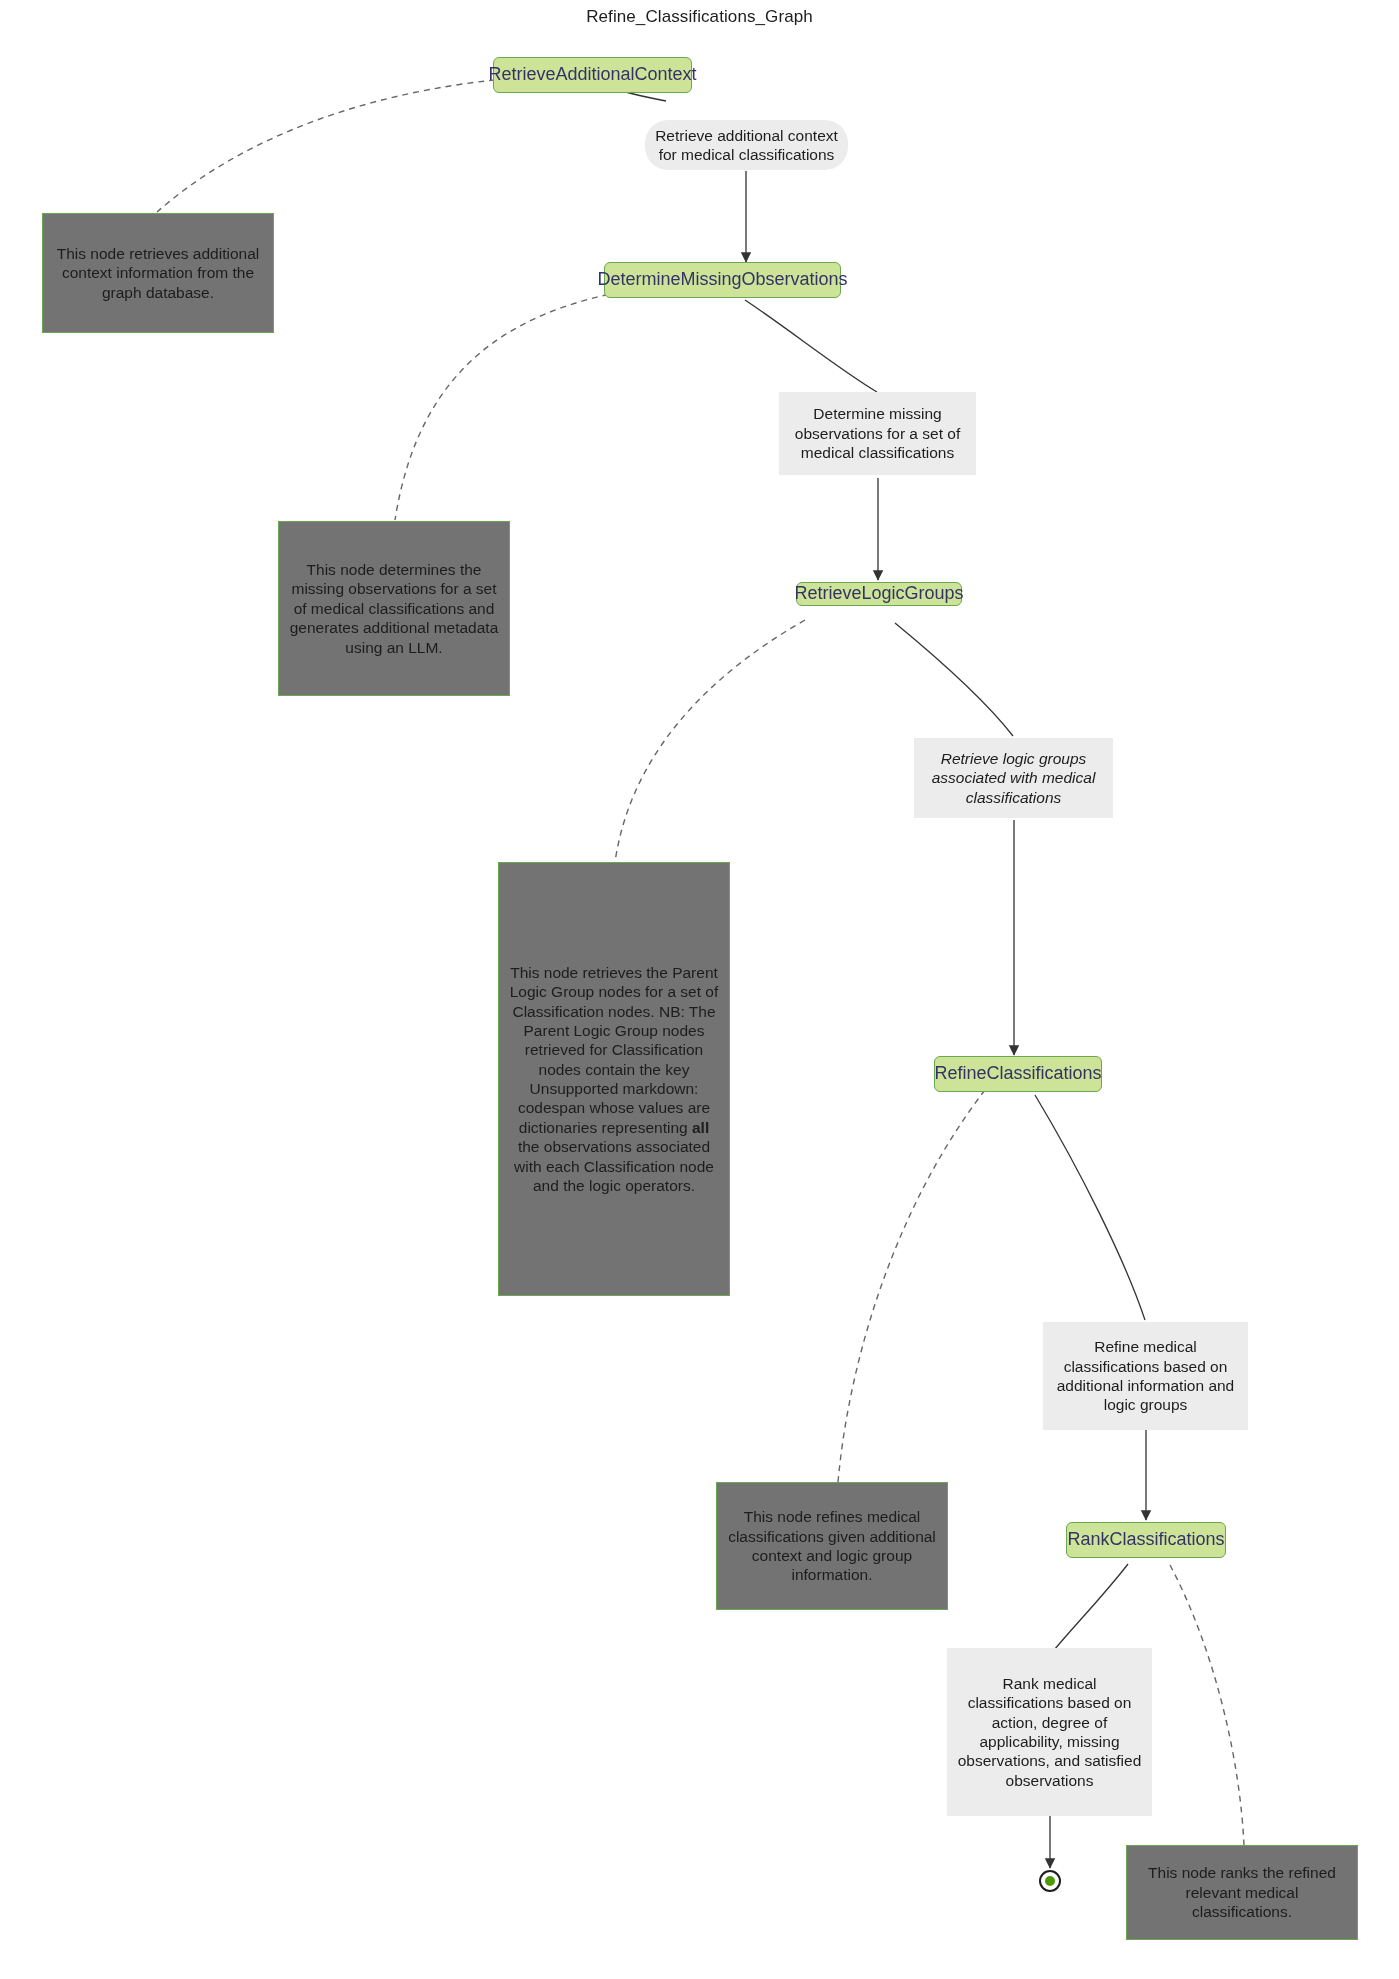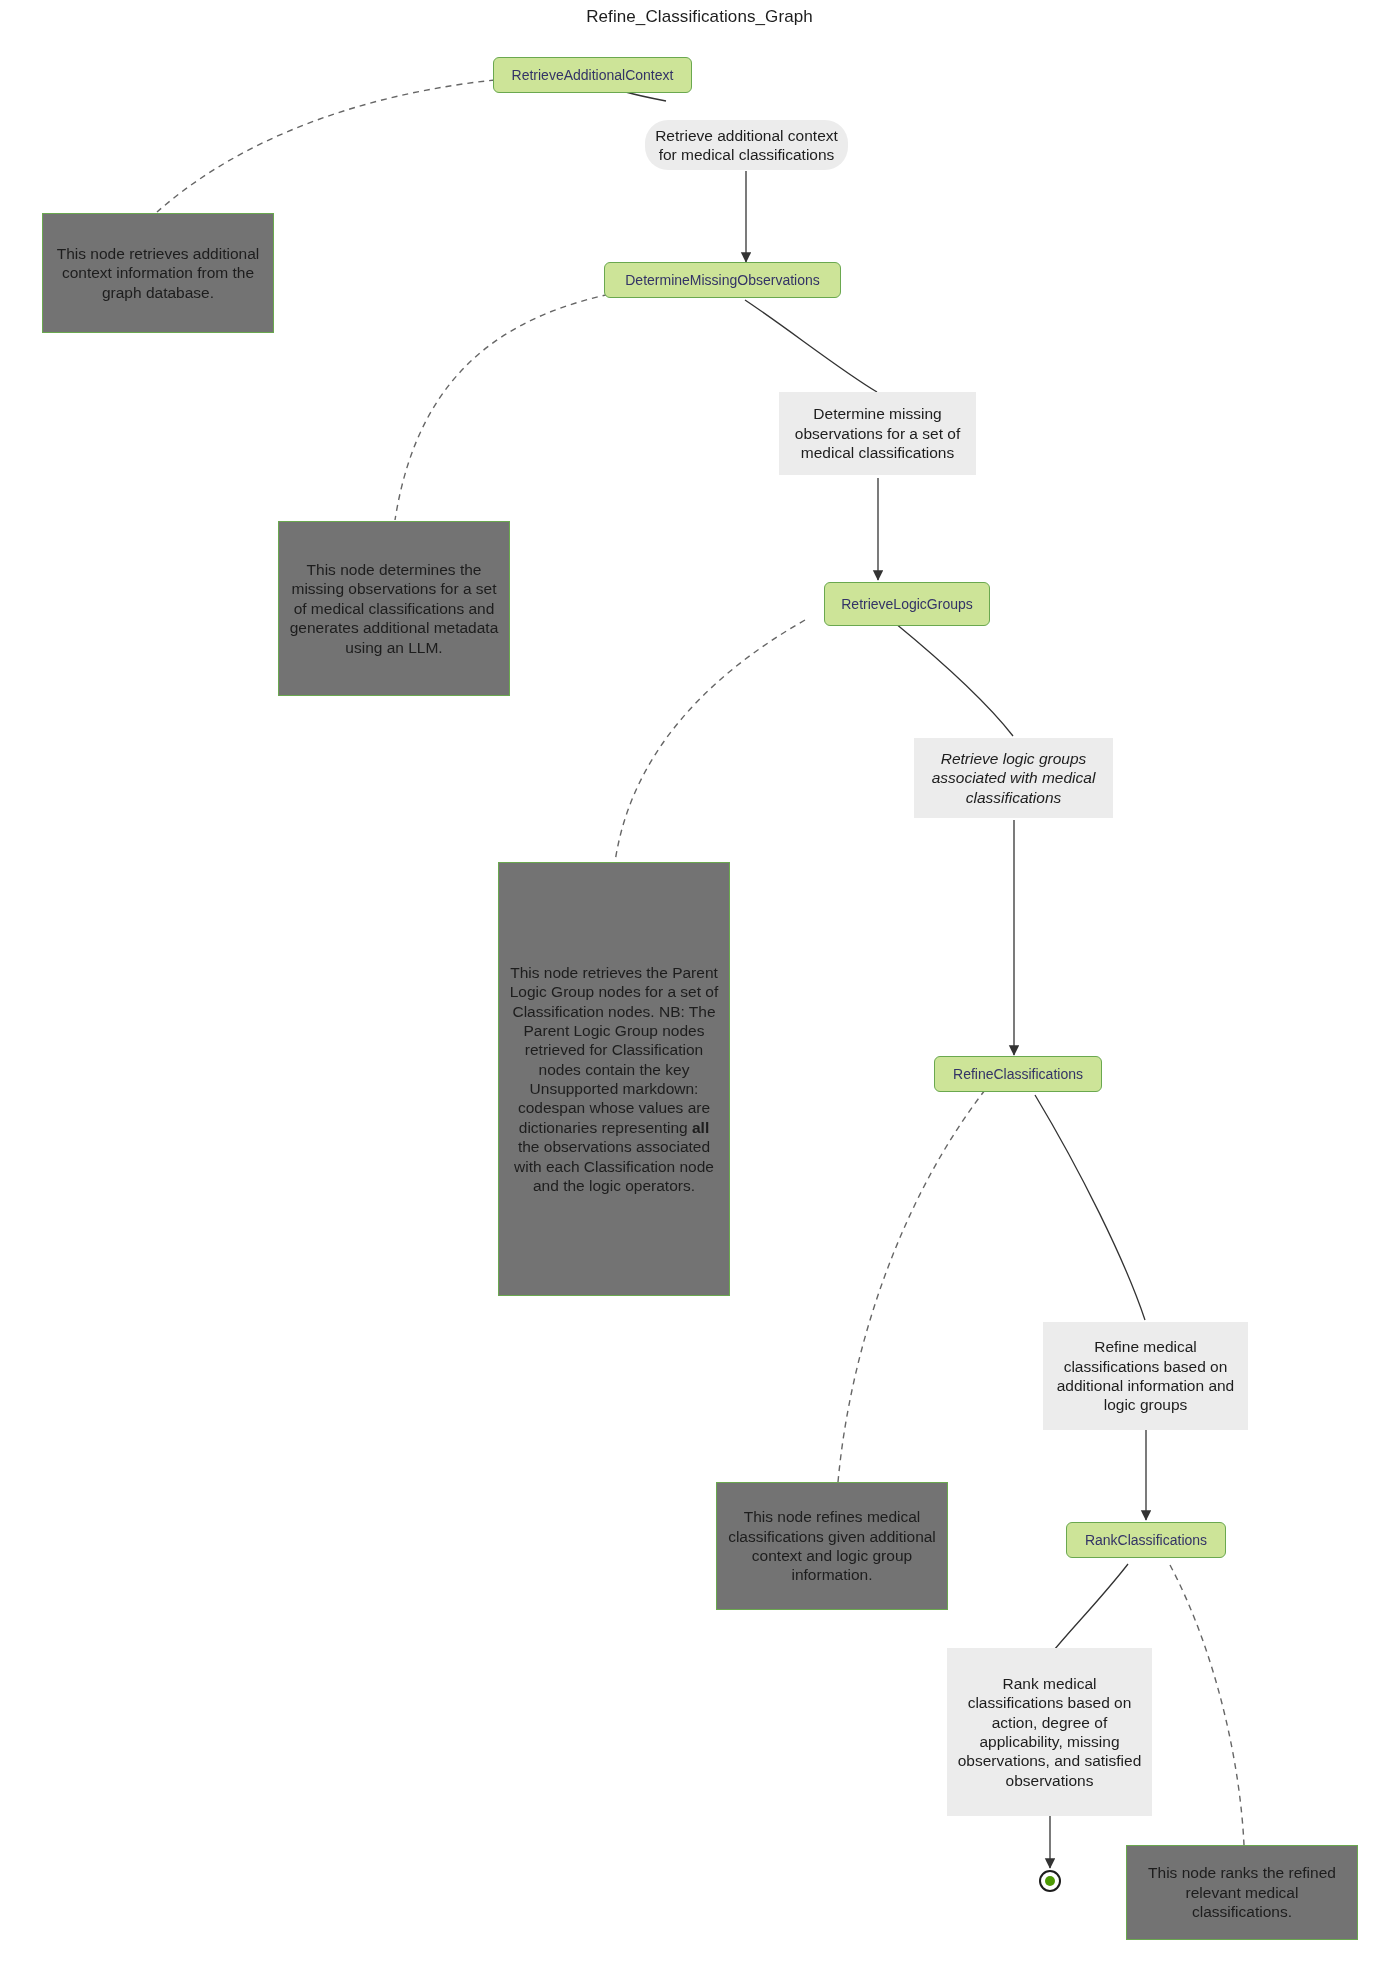--- a/index.html
+++ b/index.html
@@ -42,21 +42,21 @@
     letter-spacing: 0.1px;
   }
 
   
   .node {
     position: absolute;
     background: #cde498;
     border: 1.2px solid #6aa84f;
     border-radius: 6px;
     color: #333366;
-    font-size: 14px;
+    font-size: 18px;
     display: flex;
     align-items: center;
     justify-content: center;
     padding: 0 13px;
     white-space: nowrap;
     line-height: 1.2;
   }
 
   
   .edge-label {
@@ -140,21 +140,21 @@
     <path d="M 630,290 C 520,310 420,360 395,520" fill="none" stroke="#666666" stroke-width="1.4" stroke-dasharray="6,5"></path>
     <path d="M 805,620 C 700,680 630,760 615,862" fill="none" stroke="#666666" stroke-width="1.4" stroke-dasharray="6,5"></path>
     <path d="M 985,1090 C 900,1200 850,1350 838,1482" fill="none" stroke="#666666" stroke-width="1.4" stroke-dasharray="6,5"></path>
     <path d="M 1170,1565 C 1215,1650 1240,1760 1244,1845" fill="none" stroke="#666666" stroke-width="1.4" stroke-dasharray="6,5"></path>
   </svg>
 
   <div class="node" style="left:493px; top:57px; width:199px; height:36px;">RetrieveAdditionalContext</div>
 
   <div class="node" style="left:604px; top:262px; width:237px; height:36px;">DetermineMissingObservations</div>
 
-  <div class="node" style="left:824px; top:582px; width:166px; height:44px;">RetrieveLogicGroups</div>
+  <div class="node" style="left:796px; top:582px; width:166px; height:24px;">RetrieveLogicGroups</div>
 
   <div class="node" style="left:934px; top:1056px; width:168px; height:36px;">RefineClassifications</div>
 
   <div class="node" style="left:1066px; top:1522px; width:160px; height:36px;">RankClassifications</div>
 
   <div class="end-node" style="left:1039px; top:1870px;"></div>
 
   <div class="edge-label" style="left:645px; top:120px; width:203px; height:50px;border-radius:23px;">Retrieve additional context for medical classifications</div>
 
   <div class="edge-label" style="left:779px; top:392px; width:197px; height:83px;">Determine missing observations for a set of medical classifications</div>

